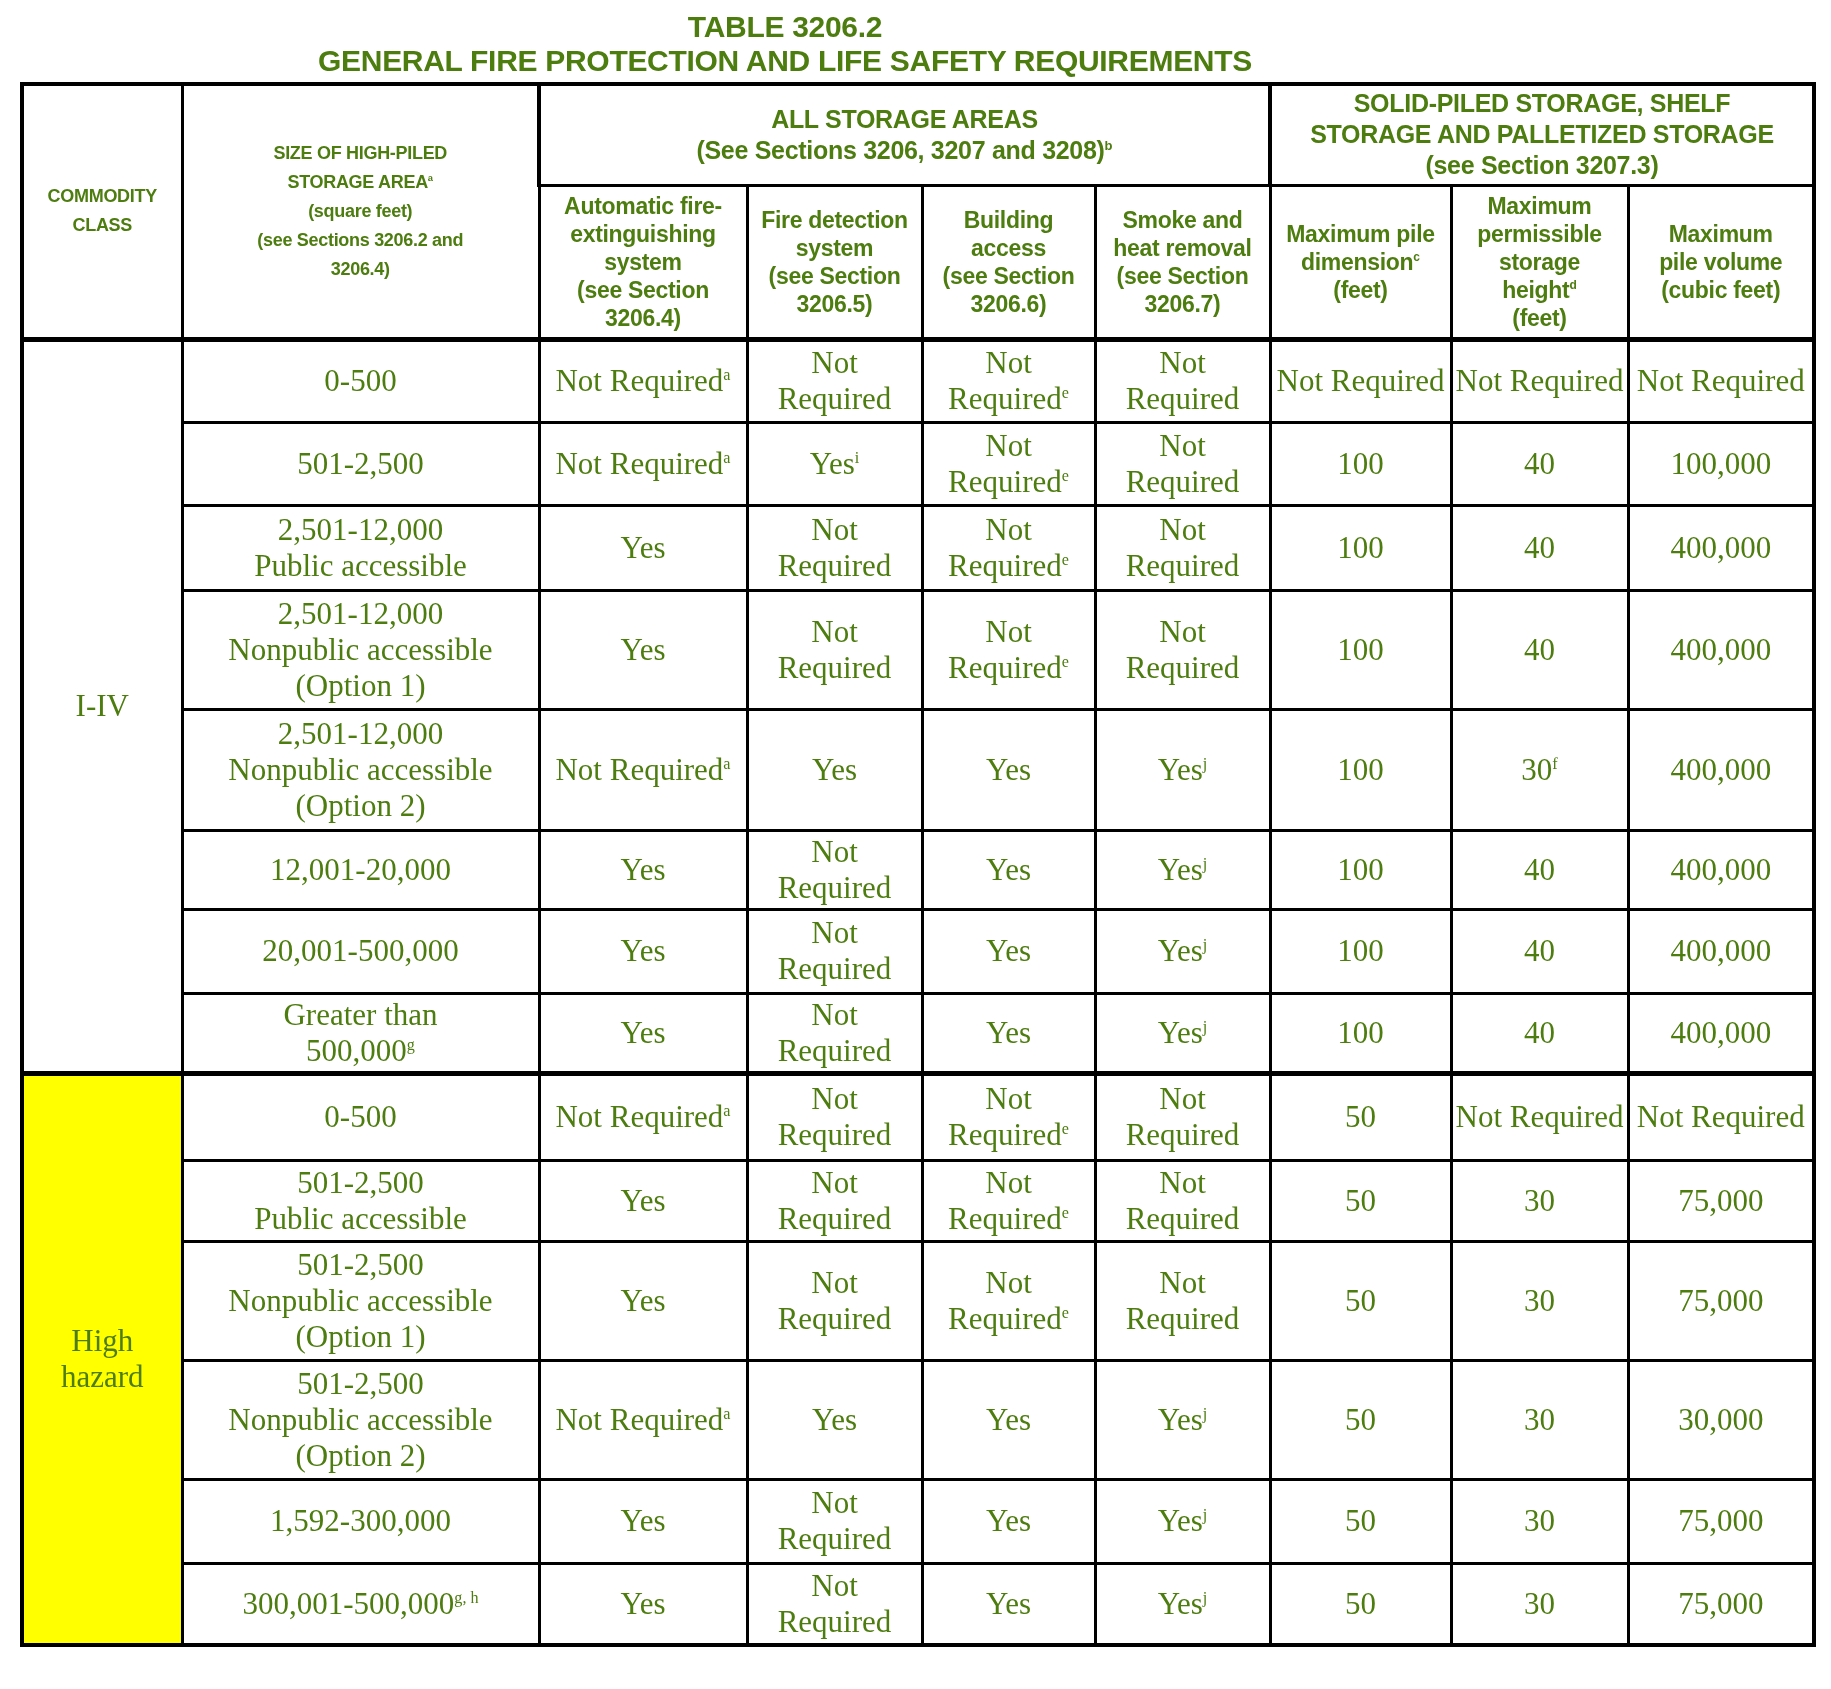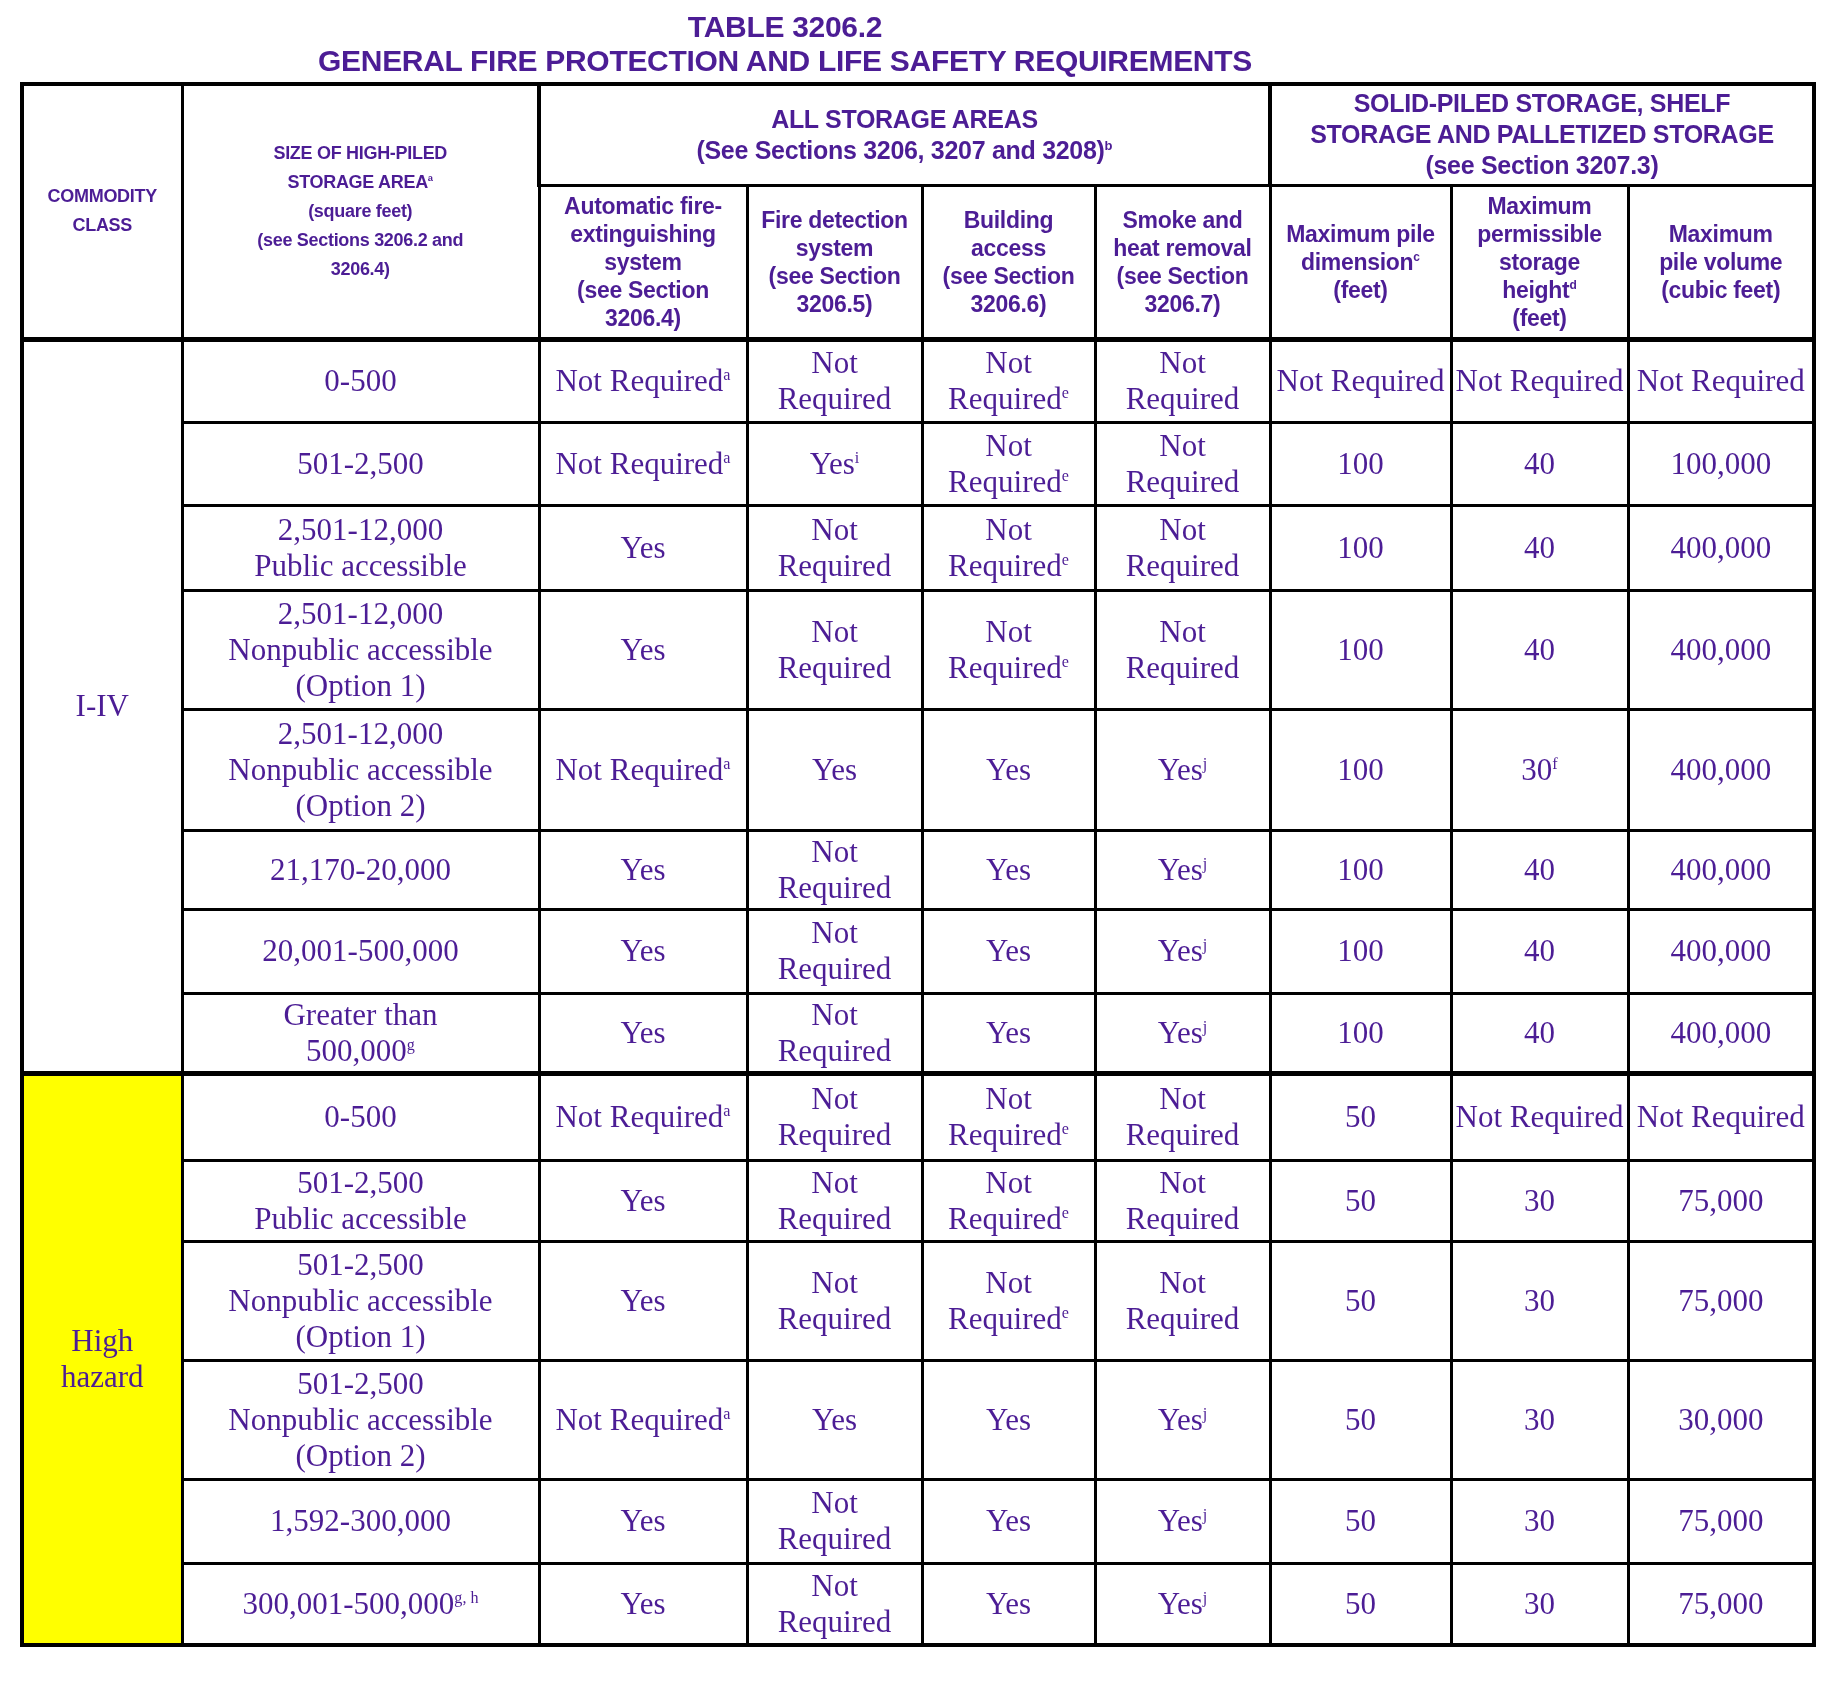--- a/index.html
+++ b/index.html
@@ -5,21 +5,21 @@
   html, body {
     margin: 0;
     padding: 0;
     background: #ffffff;
   }
   .page {
     position: relative;
     width: 1831px;
     height: 1689px;
     background: #ffffff;
-    color: #4c1d95;
+    color: #4d7c0f;
     overflow: hidden;
   }
   .title-block {
     position: absolute;
     left: 20px;
     top: 10px;
     width: 1530px;
     text-align: center;
     font-family: "Liberation Sans", sans-serif;
     font-weight: bold;
@@ -170,21 +170,21 @@
           <td>2,501-12,000<br>Nonpublic accessible<br>(Option 2)</td>
           <td>Not Required<sup>a</sup></td>
           <td>Yes</td>
           <td>Yes</td>
           <td>Yes<sup>j</sup></td>
           <td>100</td>
           <td>30<sup>f</sup></td>
           <td>400,000</td>
         </tr>
         <tr style="height: 78px;">
-          <td>21,170-20,000</td>
+          <td>12,001-20,000</td>
           <td>Yes</td>
           <td>Not Required</td>
           <td>Yes</td>
           <td>Yes<sup>j</sup></td>
           <td>100</td>
           <td>40</td>
           <td>400,000</td>
         </tr>
         <tr style="height: 84px;">
           <td>20,001-500,000</td>

